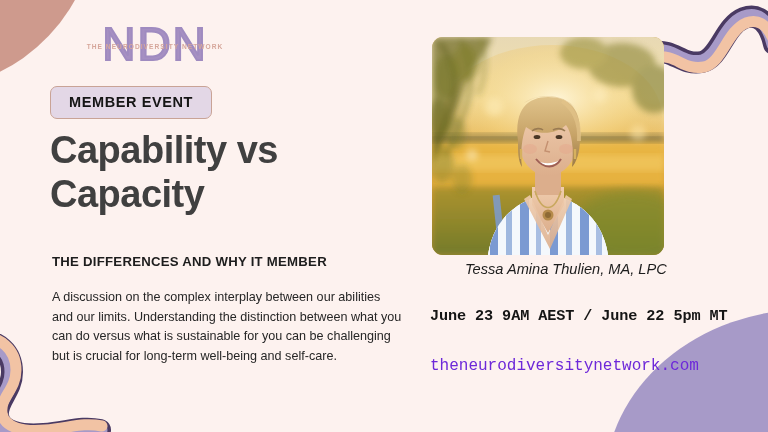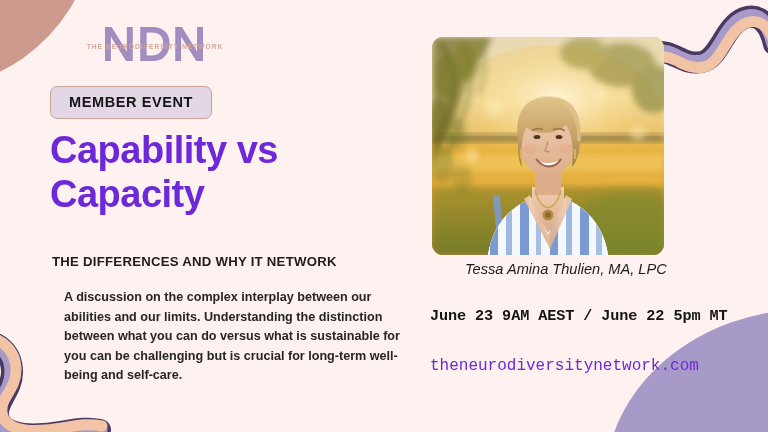--- a/index.html
+++ b/index.html
@@ -73,44 +73,43 @@
   }
 
   
   .headline {
     position:absolute; left:50px; top:128px;
     width:330px;
     font-size:38px;
     line-height:44px;
     font-weight:bold;
     letter-spacing:-0.5px;
-    color:#6d28d9;
+    color:#404040;
     font-family:"Liberation Sans", sans-serif;
   }
 
   
   .subhead {
     position:absolute; left:52px; top:254px;
     width:360px;
     font-size:13.2px;
     font-weight:bold;
     letter-spacing:0.25px;
     color:#1D1D1D;
     font-family:"Liberation Sans", sans-serif;
   }
 
   
   .body-copy {
-    position:absolute; left:64px; top:288px;
+    position:absolute; left:52px; top:288px;
     width:352px;
     font-size:12.6px;
     line-height:19.6px;
     color:#262626;
     font-family:"Liberation Sans", sans-serif;
-    font-weight:bold;
   }
 
   
   .photo {
     position:absolute; left:432px; top:37px;
     width:232px; height:218px;
     border-radius:11px;
     overflow:hidden;
     background:#C9A24A;
   }
@@ -168,21 +167,21 @@
 
   <div class="logo-wrap">
     <div class="logo-letters">NDN</div>
     <div class="logo-sub">THE NEURODIVERSITY NETWORK</div>
   </div>
 
   <div class="badge">MEMBER EVENT</div>
 
   <div class="headline">Capability vs Capacity</div>
 
-  <div class="subhead">THE DIFFERENCES AND WHY IT NETWORK</div>
+  <div class="subhead">THE DIFFERENCES AND WHY IT MEMBER</div>
 
   <div class="body-copy">A discussion on the complex interplay between our abilities and our limits. Understanding the distinction between what you can do versus what is sustainable for you can be challenging but is crucial for long-term well-being and self-care.</div>
 
   <div class="photo">
     <svg viewBox="0 0 232 218" preserveAspectRatio="xMidYMid slice">
       <defs>
         <linearGradient id="sky" x1="0" y1="0" x2="0" y2="1">
           <stop offset="0%" stop-color="#E8D9B4"></stop>
           <stop offset="28%" stop-color="#F3E2AC"></stop>
           <stop offset="52%" stop-color="#E7B44F"></stop>

